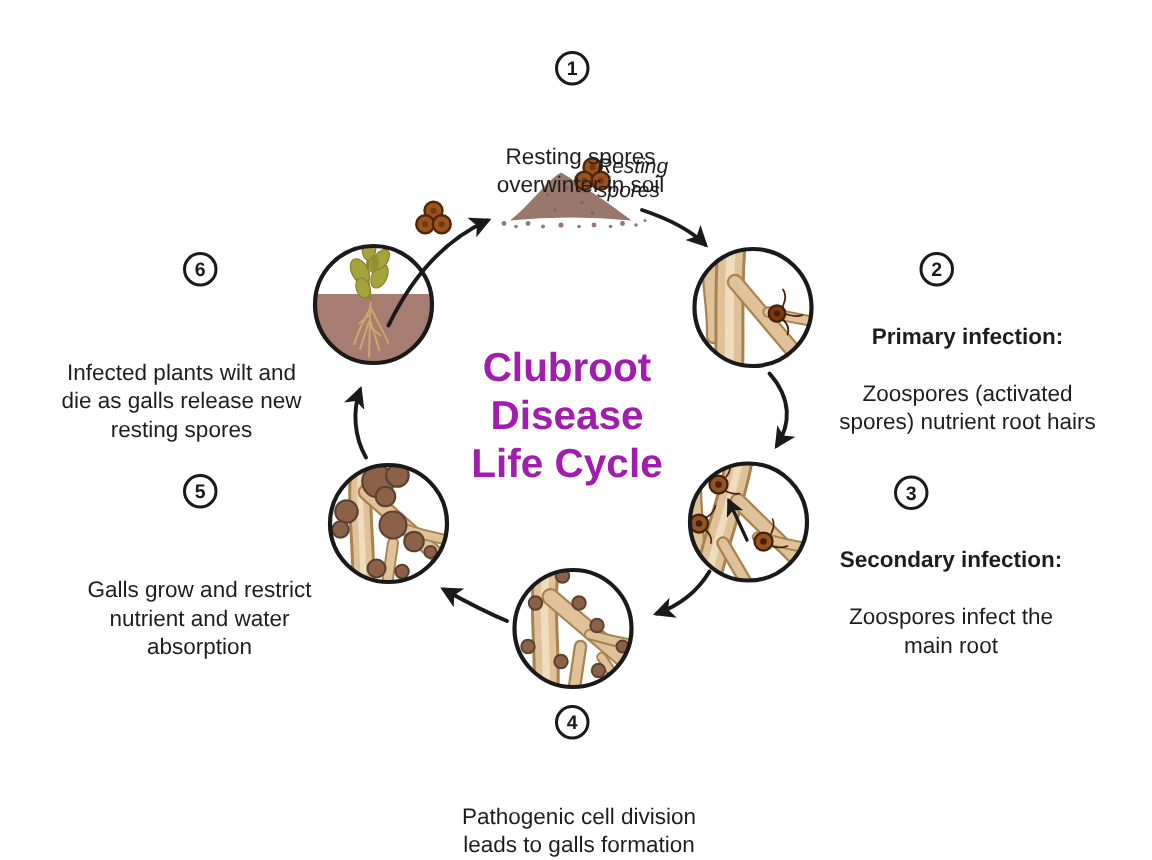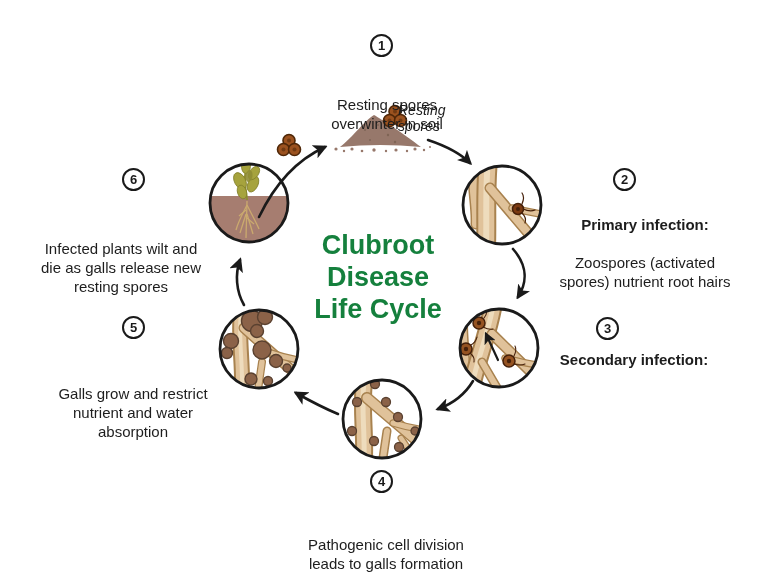--- a/index.html
+++ b/index.html
@@ -15,21 +15,21 @@
     font-weight:bold;font-size:13px;color:#1a1a1a;z-index:2;
   }
   .stage-text{
     position:absolute;text-align:center;font-size:15px;line-height:19px;
     white-space:pre-line;z-index:2;
   }
   .stage-heading{font-weight:bold;display:block;white-space:pre-line;}
   .stage-body{display:block;white-space:pre-line;}
   .diagram-title{
     position:absolute;left:268px;top:229px;width:220px;text-align:center;
-    font-size:27px;line-height:32px;font-weight:bold;color:#15803d;
+    font-size:27px;line-height:32px;font-weight:bold;color:#a21caf;
     white-space:pre-line;z-index:2;
   }
   .spore-label{
     position:absolute;left:398px;top:103px;width:72px;text-align:left;
     font-style:italic;font-size:14px;line-height:15.5px;white-space:pre-line;z-index:2;
   }
 </style>
 </head>
 <body>
 
@@ -247,22 +247,24 @@
   <div class="stage-text" style="left:277px;top:57px;width:220px;">
     <span class="stage-heading"></span>
     <span class="stage-body">Resting spores
 overwinter in soil</span>
   </div>
   <div class="stage-text" style="left:529px;top:196px;width:232px;">
     <span class="stage-heading">Primary infection:</span>
     <span class="stage-body">Zoospores (activated
 spores) nutrient root hairs</span>
   </div>
-  <div class="stage-text" style="left:524px;top:331px;width:220px;">
+  <div class="stage-text" style="left:524px;top:345px;width:220px;">
     <span class="stage-heading">Secondary infection:</span>
+    <span class="stage-body">Zoospores infect the
+main root</span>
   </div>
   <div class="stage-text" style="left:266px;top:497px;width:240px;">
     <span class="stage-heading"></span>
     <span class="stage-body">Pathogenic cell division
 leads to galls formation
 (clubbed roots)</span>
   </div>
   <div class="stage-text" style="left:6px;top:201px;width:230px;">
     <span class="stage-heading"></span>
     <span class="stage-body">Infected plants wilt and

